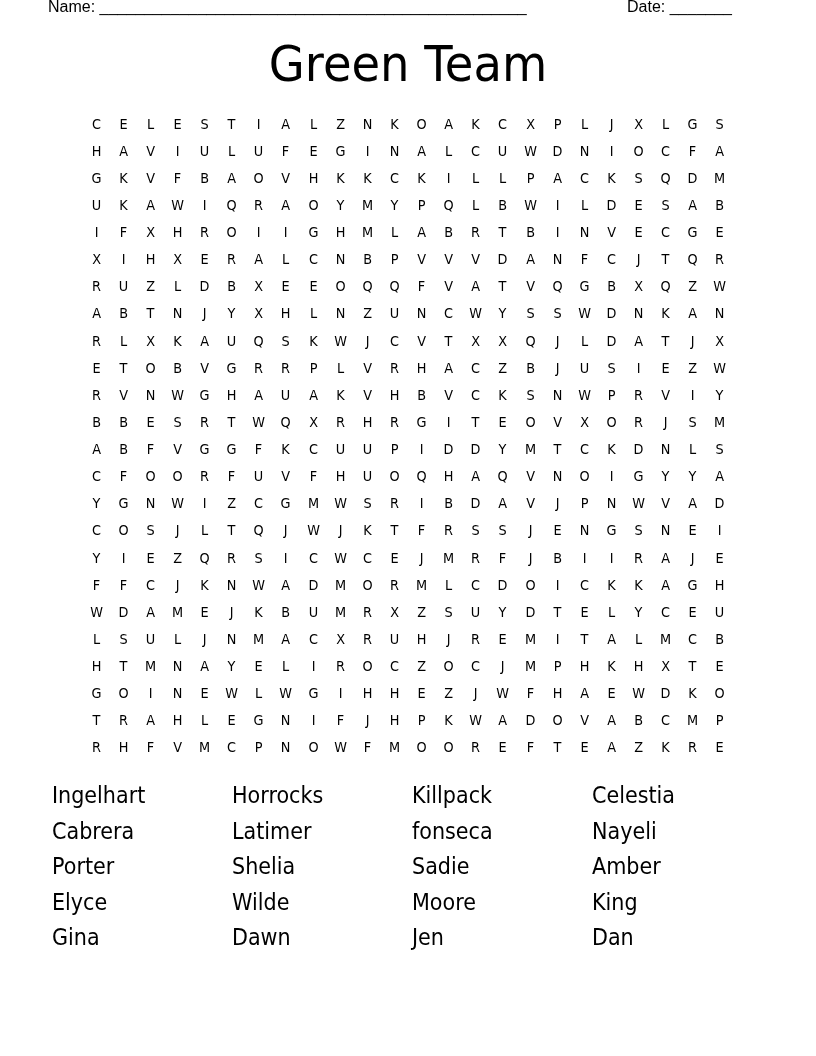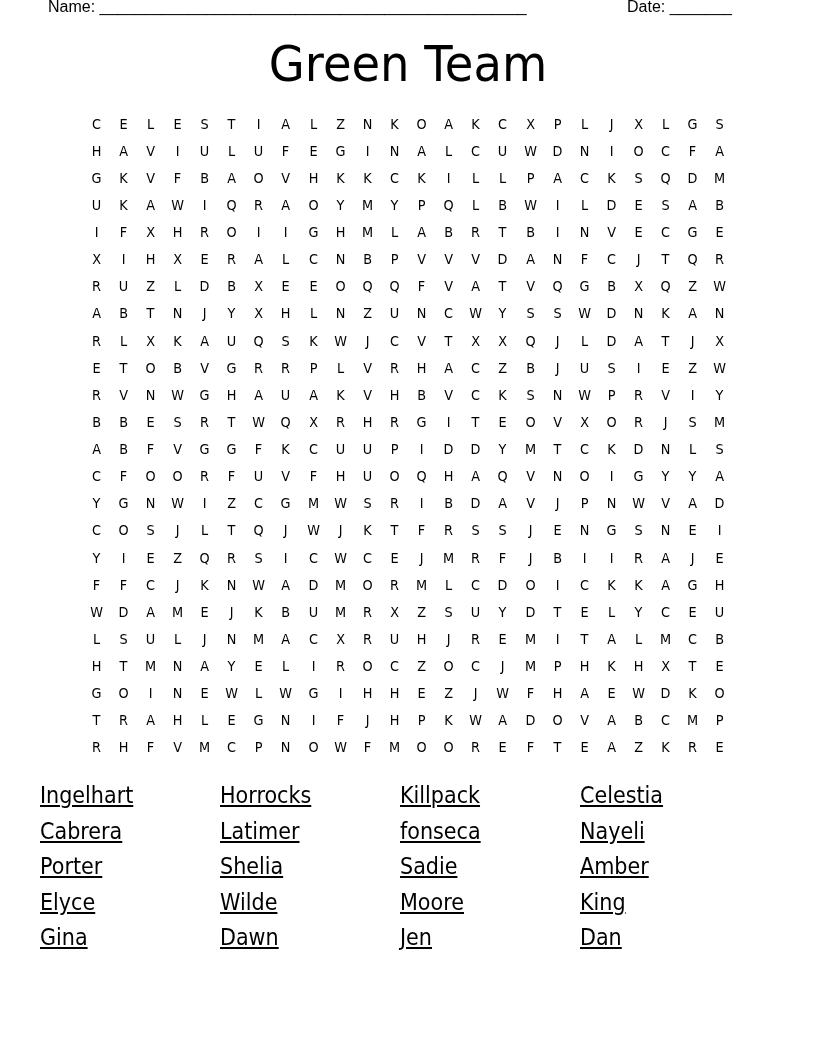--- a/index.html
+++ b/index.html
@@ -54,26 +54,25 @@
     }
     .cell {
       font-family: "DejaVu Sans", sans-serif;
       font-size: 14px;
       text-align: center;
       line-height: 27.13px;
       transform: scaleX(0.92);
     }
     .words {
       position: absolute;
-      left: 40px;
+      left: 52px;
       top: 778px;
       display: grid;
       grid-template-columns: repeat(4, 180px);
       grid-auto-rows: 35.5px;
-      text-decoration: underline;
     }
     .word {
       font-family: "DejaVu Sans", sans-serif;
       font-size: 23px;
       line-height: 35.5px;
       transform: scaleX(0.9);
       transform-origin: left center;
       white-space: nowrap;
     }
   </style>

